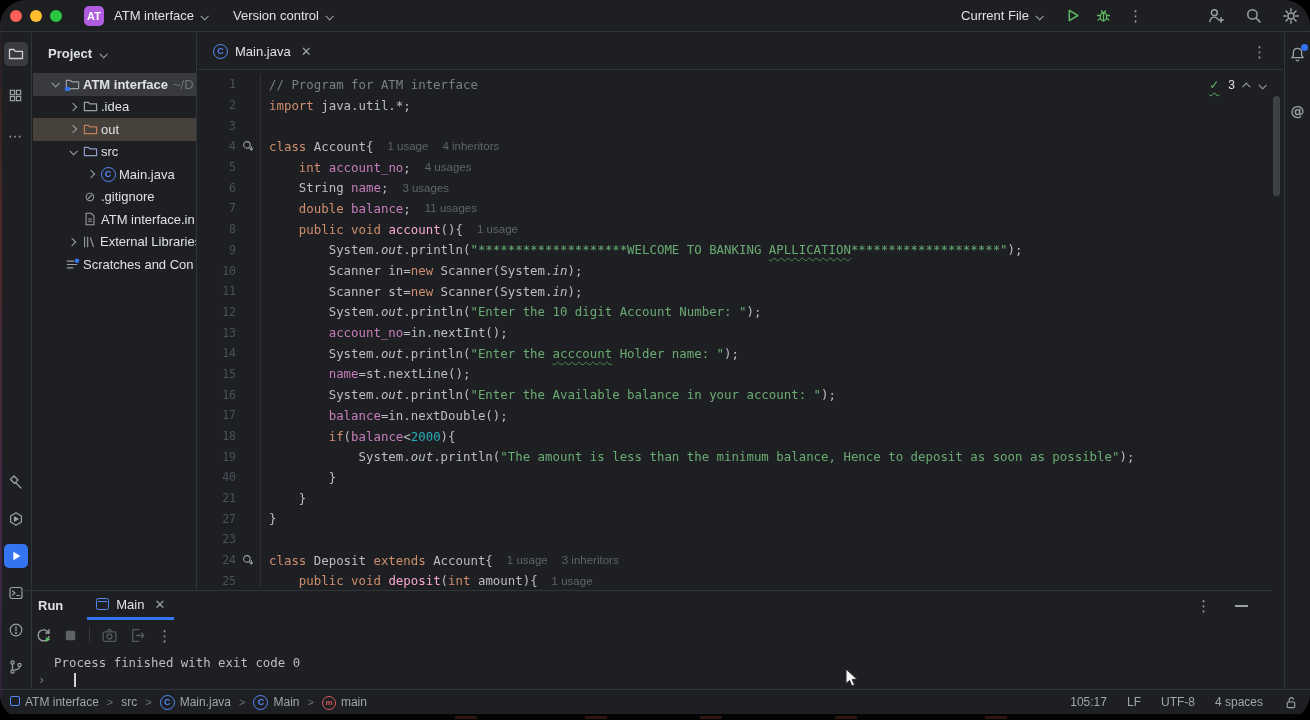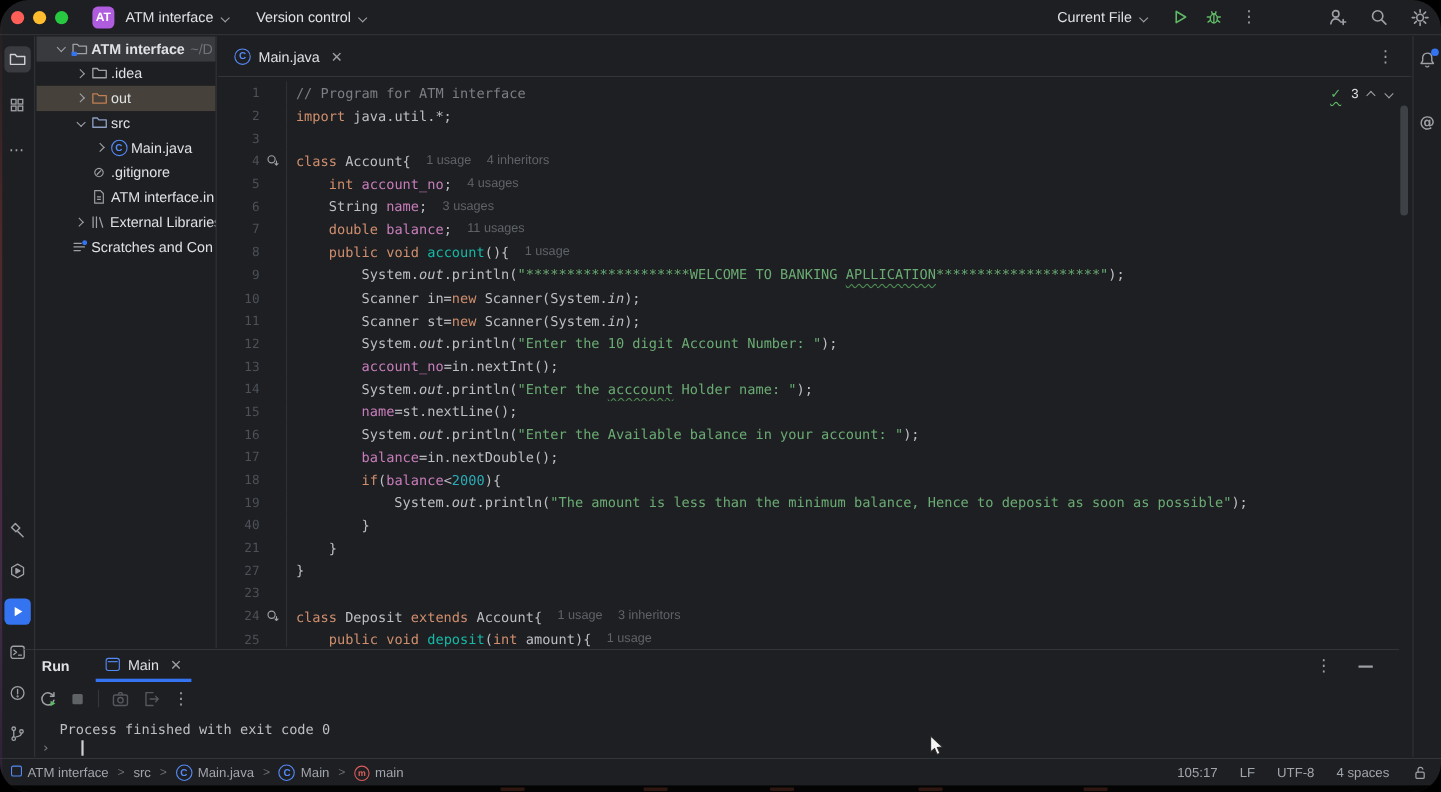--- a/index.html
+++ b/index.html
@@ -58,21 +58,21 @@
   .tab{display:flex;align-items:center;gap:7px;padding:0 10px 0 15px;height:100%;font-size:13px;}
   .tab-close{color:#9DA0A6;font-size:13px;margin-left:3px;}
   .tabstrip-right{margin-left:auto;padding-right:16px;}
   .editor{position:relative;height:518px;overflow:hidden;font-family:"DejaVu Sans Mono",monospace;font-size:12.4px;}
   .code-lines{padding-top:4px;}
   .code-line{display:flex;height:20.7px;align-items:center;white-space:pre;}
   .ln{width:38px;text-align:right;color:#4B5059;font-size:11.5px;flex:none;}
   .gic{width:25px;height:100%;flex:none;display:flex;align-items:center;justify-content:center;border-right:1px solid #2E3034;box-sizing:border-box;color:#9DA0A6;}
   .code-text{padding-left:8px;display:flex;align-items:center;white-space:pre;}
   .df{color:#BCBEC4;} .kw{color:#CF8E6D;} .str{color:#6AAB73;} .num{color:#2AACB8;}
-  .fld{color:#C77DBB;} .mth{color:#14b8a6;} .cm{color:#7A7E85;}
+  .fld{color:#C77DBB;} .mth{color:#f9a8d4;} .cm{color:#7A7E85;}
   .itf{color:#BCBEC4;font-style:italic;}
   .sq{text-decoration:underline;text-decoration-style:wavy;text-decoration-color:#4C8A52;text-decoration-thickness:1px;text-underline-offset:3px;}
   .hint{font-family:"Liberation Sans",sans-serif;font-size:11.5px;color:#5F6369;margin-left:14px;white-space:nowrap;}
   .inspect{position:absolute;top:8px;right:18px;display:flex;align-items:center;gap:9px;font-size:12px;font-family:"Liberation Sans",sans-serif;}
   .check{color:#5FB865;text-decoration:underline;text-decoration-style:wavy;text-decoration-color:#5FB865;text-decoration-thickness:1px;text-underline-offset:3px;font-size:12px;}
   .scrollbar{position:absolute;right:3px;top:26px;width:7px;height:100px;background:rgba(90,93,98,.55);border-radius:4px;}
 
   
   .rightbar{position:absolute;right:0;top:33px;width:26px;height:655px;border-left:1px solid #313438;display:flex;flex-direction:column;align-items:center;padding-top:13px;gap:40px;color:#9DA0A6;box-sizing:border-box;}
   .bell-wrap{position:relative;}
@@ -221,20 +221,24 @@
             <circle cx="4.5" cy="3.5" r="1.6"></circle>
             <circle cx="4.5" cy="12.5" r="1.6"></circle>
             <circle cx="11.5" cy="6" r="1.6"></circle>
             <path d="M4.5 5.2v5.6M11.5 7.7c0 2.2-2.6 2.9-4.6 3.2"></path>
           </svg>
       </span>
     </div>
   </div>
 
   <div class="projpanel">
+    <div class="pp-header">
+      <span>Project</span>
+      <span class="muted"><span class="chev down"></span></span>
+    </div>
     <div id="tree">
         <div class="tree-row row-sel" style="padding-left: 14px;">
           <span class="tree-chev">
             <span class="chev down"></span>
           </span>
           <span class="tree-ico">
             <span style="position:relative;display:inline-flex">
               <svg width="15" height="15" viewBox="0 0 16 16" fill="none" stroke="#9DA0A6" stroke-width="1.3" stroke-linejoin="round">
                 <path d="M1.5 3.5h4.3l1.5 1.8h7.2v7.2h-13z"></path>
               </svg>

